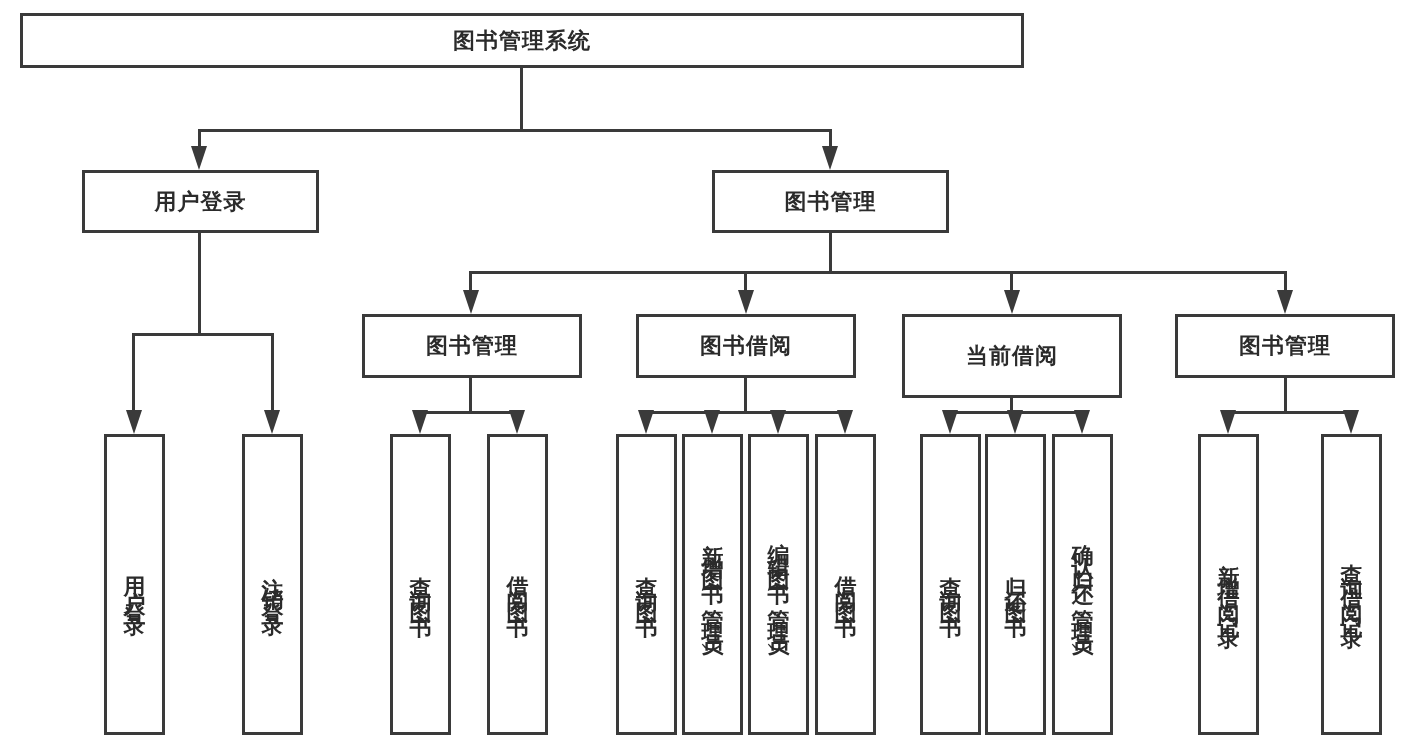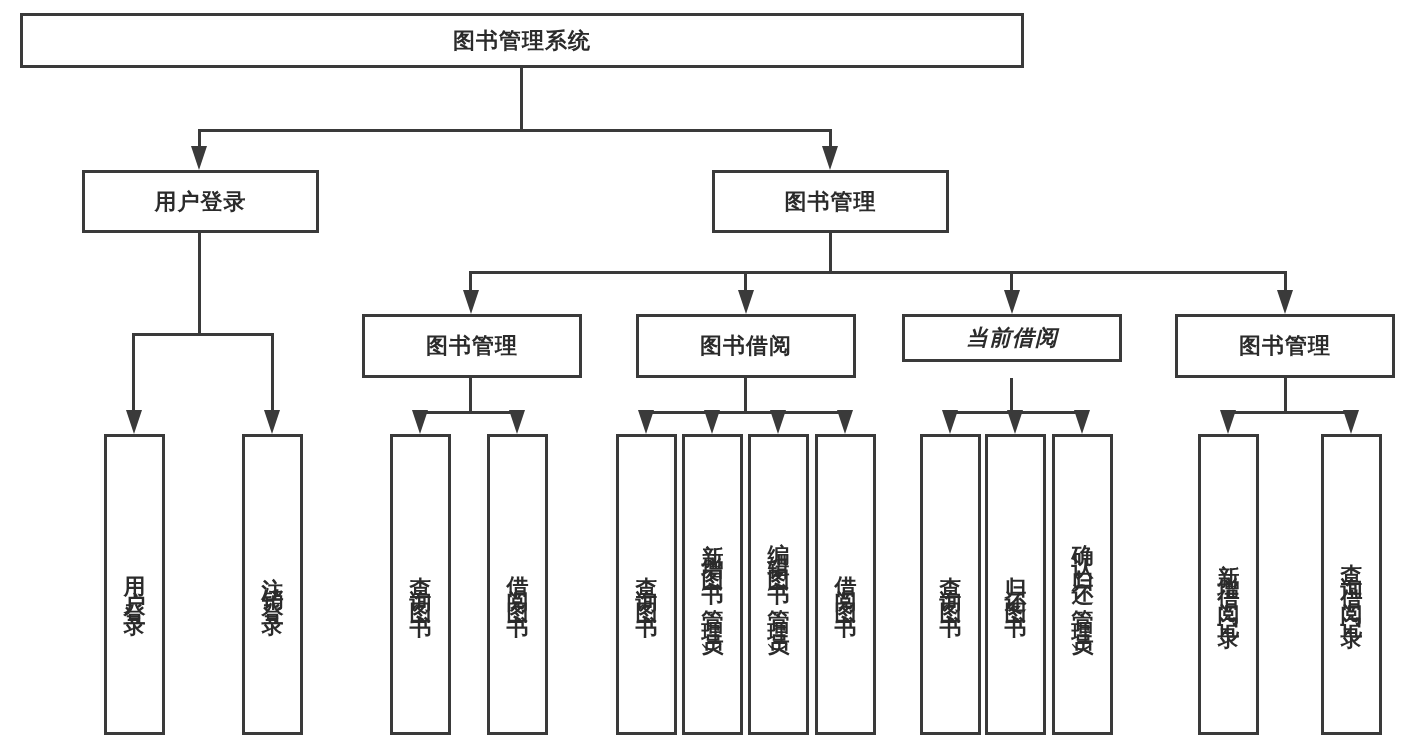--- a/index.html
+++ b/index.html
@@ -112,21 +112,21 @@
   <div class="box" style="left:712px;top:170px;width:237px;height:63px;">
     <span>图书管理</span>
   </div>
 
   <div class="box" style="left:362px;top:314px;width:220px;height:64px;">
     <span>图书管理</span>
   </div>
   <div class="box" style="left:636px;top:314px;width:220px;height:64px;">
     <span>图书借阅</span>
   </div>
-  <div class="box" style="left:902px;top:314px;width:220px;height:48px;font-style:italic;">
+  <div class="box" style="left:902px;top:314px;width:220px;height:84px;">
     <span>当前借阅</span>
   </div>
   <div class="box" style="left:1175px;top:314px;width:220px;height:64px;">
     <span>图书管理</span>
   </div>
 
   <div class="box leaf" style="left:104px;top:434px;width:61px;height:301px;">
     <span>用户登录</span>
   </div>
   <div class="box leaf" style="left:242px;top:434px;width:61px;height:301px;">

